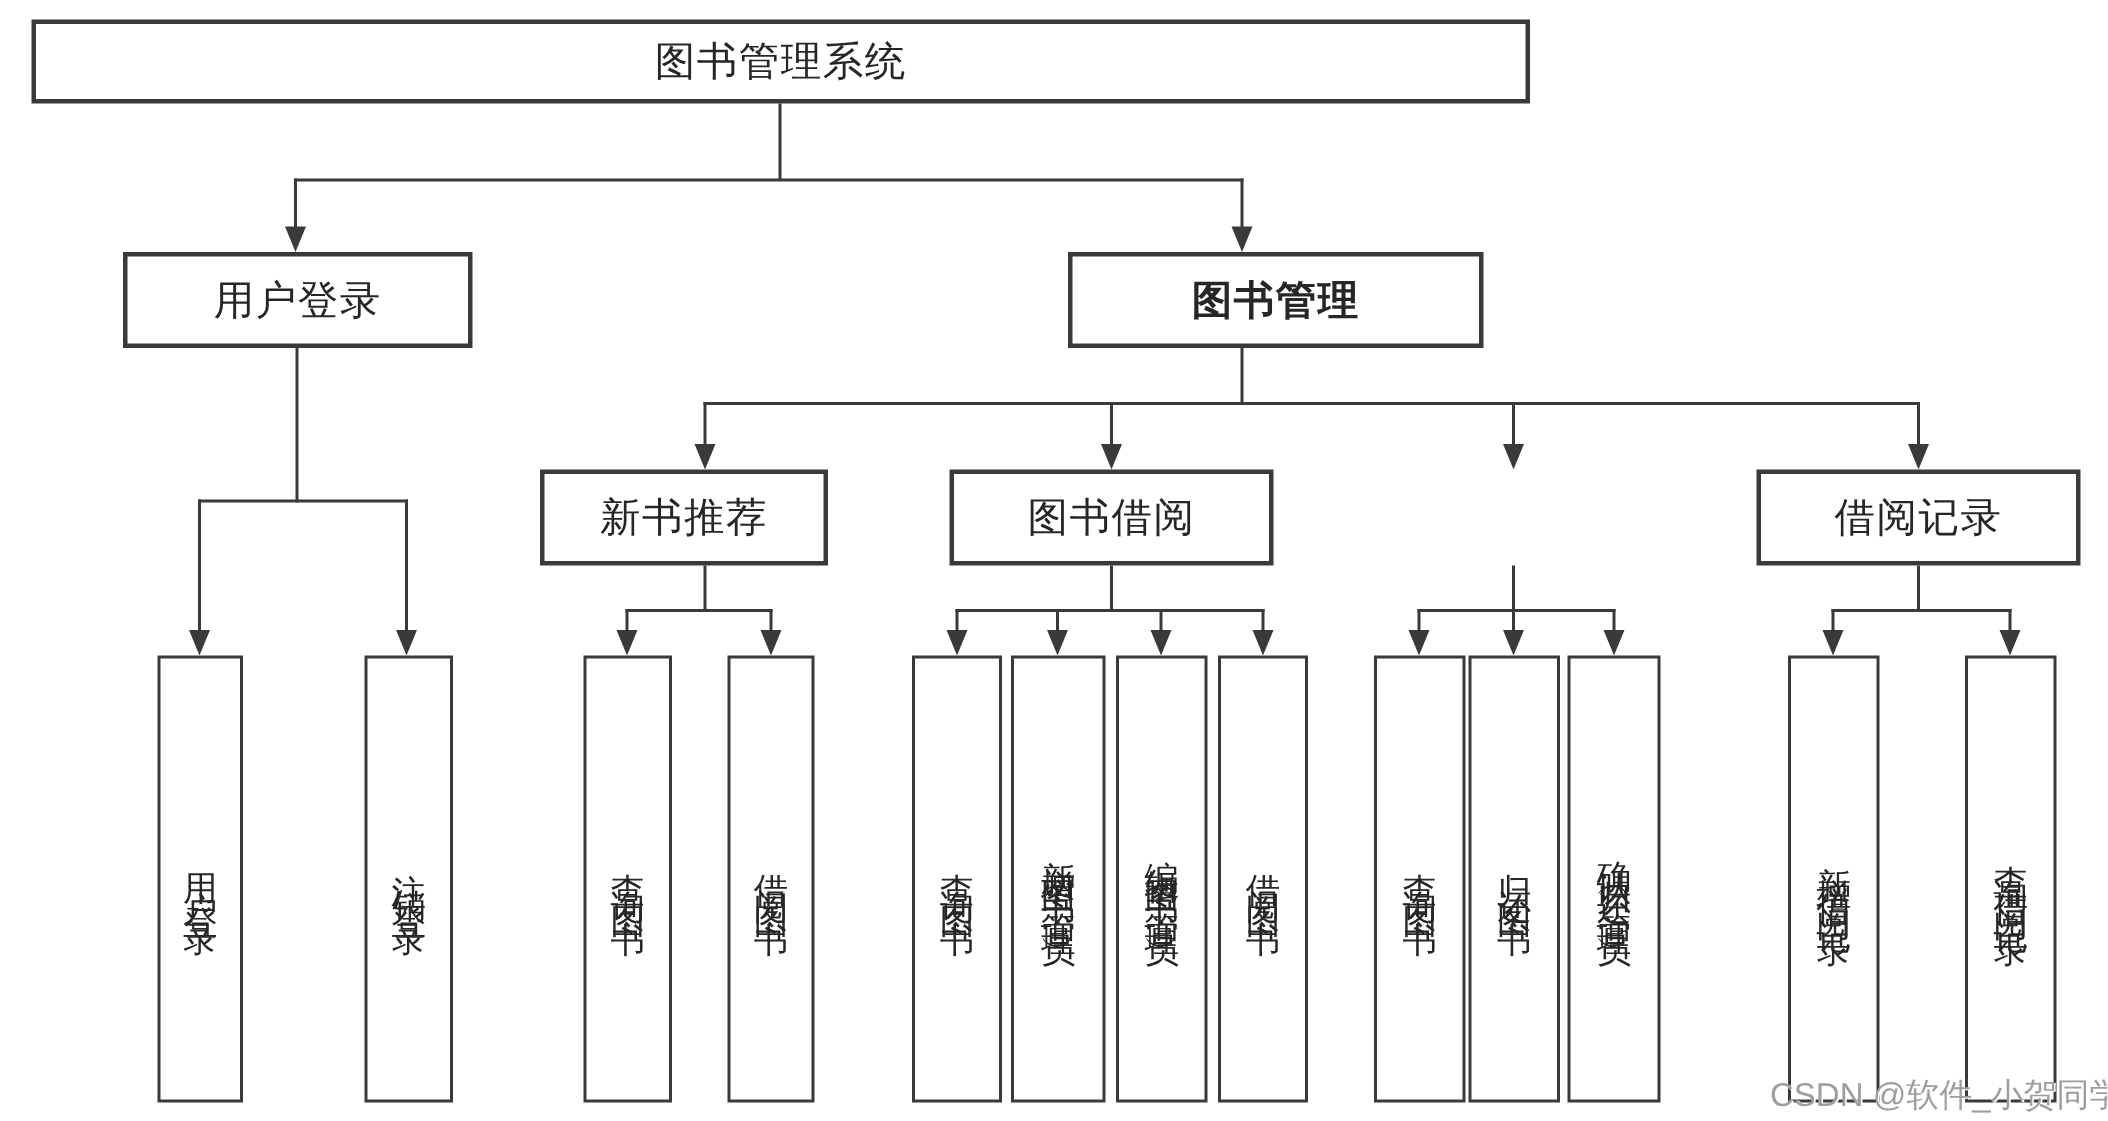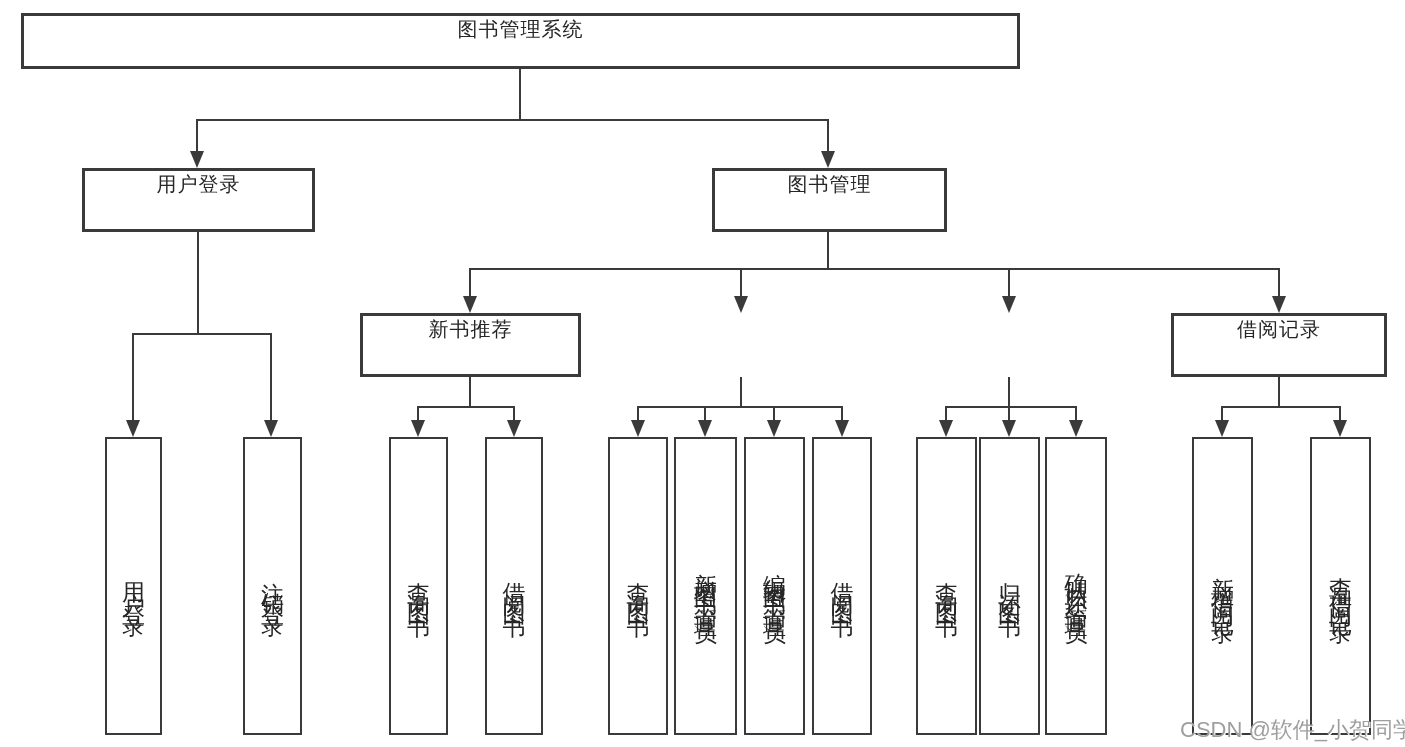--- a/index.html
+++ b/index.html
@@ -16,22 +16,22 @@
     background:var(--background);
     font-family:"Liberation Sans", sans-serif;
     color:var(--text);
     overflow:hidden;
   }
   
   .node{
     position:absolute;
     background:#fff;
     border:3px solid var(--line);
-    display:flex;justify-content:center;
-    font-size:20px;
+    display:flex;align-items:center;justify-content:center;
+    font-size:27px;
     letter-spacing:1px;
     color:var(--text);
   }
   .leaf{
     position:absolute;
     top:437px;height:298px;
     background:#fff;
     border:2px solid var(--line);
     display:flex;align-items:center;justify-content:center;
   }
@@ -77,21 +77,21 @@
   <div class="ln" style="left:519px;top:69px;width:2px;height:51px;"></div>
   <div class="ln" style="left:196px;top:119px;width:633px;height:2px;"></div>
   <div class="ln" style="left:196px;top:119px;width:2px;height:36px;"></div>
   <div class="ln" style="left:827px;top:119px;width:2px;height:36px;"></div>
   <div class="ar" style="left:190px;top:151px;"></div>
   <div class="ar" style="left:821px;top:151px;"></div>
 
   <div class="node" style="left:82px;top:168px;width:233px;height:64px;">
     <span>用户登录</span>
   </div>
-  <div class="node" style="left:712px;top:168px;width:235px;height:64px;">
+  <div class="node" style="left:712px;top:168px;width:277px;height:64px;font-weight:bold;">
     <span>图书管理</span>
   </div>
 
   <div class="ln" style="left:197px;top:232px;width:2px;height:103px;"></div>
   <div class="ln" style="left:132px;top:333px;width:140px;height:2px;"></div>
   <div class="ln" style="left:132px;top:333px;width:2px;height:90px;"></div>
   <div class="ln" style="left:270px;top:333px;width:2px;height:90px;"></div>
   <div class="ar" style="left:126px;top:420px;"></div>
   <div class="ar" style="left:264px;top:420px;"></div>
 
@@ -99,22 +99,25 @@
   <div class="ln" style="left:469px;top:268px;width:811px;height:2px;"></div>
   <div class="ln" style="left:469px;top:268px;width:2px;height:31px;"></div>
   <div class="ln" style="left:740px;top:268px;width:2px;height:31px;"></div>
   <div class="ln" style="left:1008px;top:268px;width:2px;height:31px;"></div>
   <div class="ln" style="left:1278px;top:268px;width:2px;height:31px;"></div>
   <div class="ar" style="left:463px;top:296px;"></div>
   <div class="ar" style="left:734px;top:296px;"></div>
   <div class="ar" style="left:1002px;top:296px;"></div>
   <div class="ar" style="left:1272px;top:296px;"></div>
 
-  <div class="node" style="left:360px;top:313px;width:221px;height:64px;">
+  <div class="node" style="left:360px;top:313px;width:192px;height:64px;">
     <span>新书推荐</span>
+  </div>
+  <div class="node" style="left:633px;top:313px;width:216px;height:64px;">
+    <span>图书借阅</span>
   </div>
   <div class="node" style="left:1171px;top:313px;width:216px;height:64px;">
     <span>借阅记录</span>
   </div>
 
   <div class="ln" style="left:469px;top:377px;width:2px;height:31px;"></div>
   <div class="ln" style="left:417px;top:406px;width:98px;height:2px;"></div>
   <div class="ln" style="left:417px;top:406px;width:2px;height:17px;"></div>
   <div class="ln" style="left:513px;top:406px;width:2px;height:17px;"></div>
   <div class="ar" style="left:411px;top:420px;"></div>

